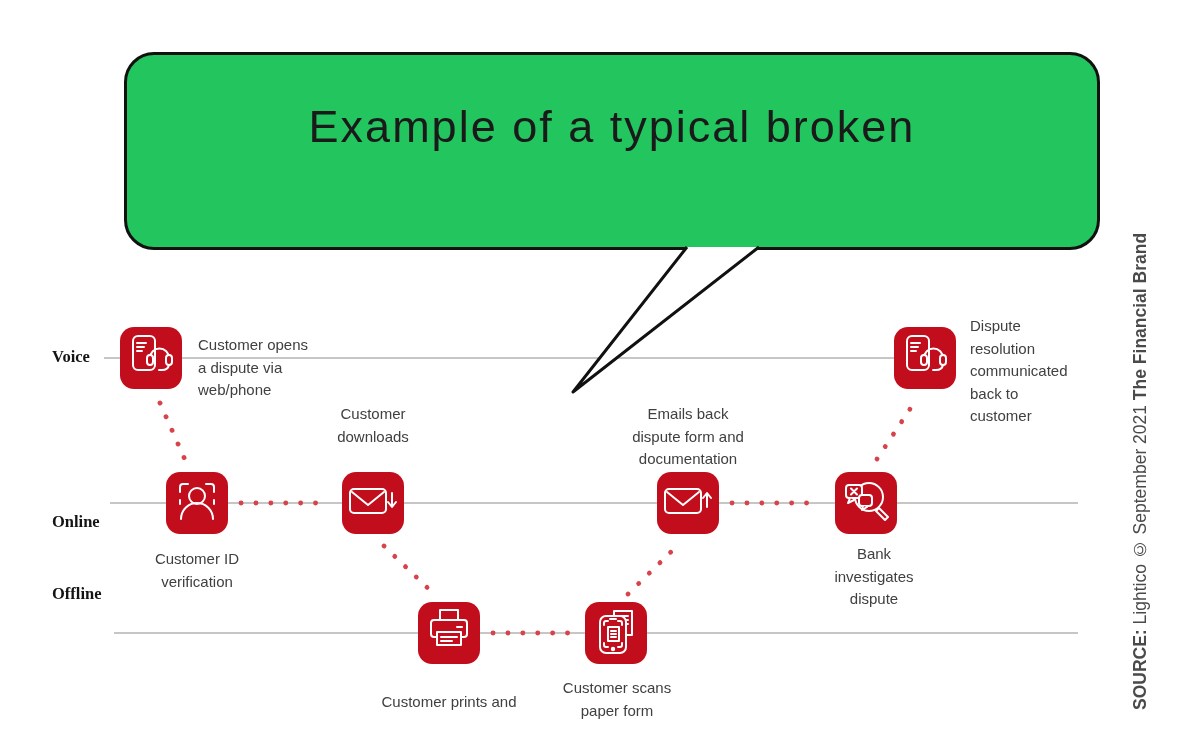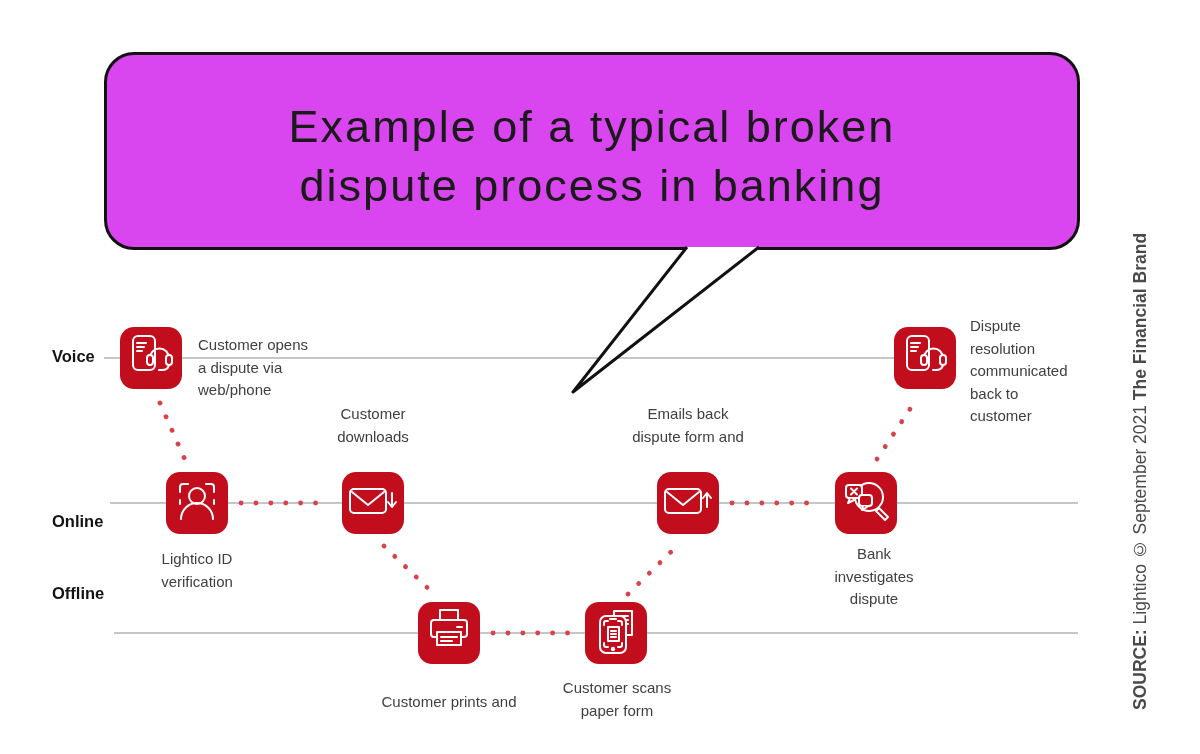--- a/index.html
+++ b/index.html
@@ -2,32 +2,32 @@
 <html><head>
 <meta charset="utf-8">
 <style>
   html,body{margin:0;padding:0;background:#ffffff;}
   #stage{
     position:relative;width:1200px;height:754px;background:#ffffff;overflow:hidden;
     font-family:"Liberation Sans", sans-serif;
   }
   
   .bubble{
-    position:absolute;left:104px;top:52px;width:976px;height:198px;box-sizing:border-box;
-    background:#d946ef;border:3px solid #111111;border-radius:30px;z-index:5;
+    position:absolute;left:124px;top:52px;width:976px;height:198px;box-sizing:border-box;
+    background:#22c55e;border:3px solid #111111;border-radius:30px;z-index:5;
   }
   .bubble-title{
     margin-top:42px;text-align:center;color:#1a1a1a;font-size:45px;line-height:59px;
     font-weight:400;letter-spacing:2px;
   }
   #tail-svg{position:absolute;left:0;top:0;z-index:6;pointer-events:none;}
   
   #diagram-svg{position:absolute;left:0;top:0;z-index:1;}
   .lane-label{
-    position:absolute;font-weight:bold;font-size:16.5px;color:#141414;z-index:3;
+    position:absolute;font-weight:bold;font-size:16.5px;color:#141414;z-index:3;font-family:Liberation Serif, serif;
   }
   .node-icon{
     position:absolute;width:62px;height:62px;border-radius:14px;z-index:4;
   }
   .node-icon svg{display:block;width:62px;height:62px;}
   .node-caption{
     position:absolute;font-size:15px;line-height:22.5px;color:#404040;z-index:3;white-space:nowrap;
   }
   .node-caption.center{text-align:center;}
   
@@ -52,21 +52,20 @@
       <line x1="384" y1="546" x2="436" y2="596" stroke="#d8434b" stroke-width="4.8" stroke-linecap="round" stroke-dasharray="0.1 14.8"></line>
       <line x1="493" y1="633" x2="570" y2="633" stroke="#d8434b" stroke-width="4.8" stroke-linecap="round" stroke-dasharray="0.1 14.8"></line>
       <line x1="628" y1="594" x2="676" y2="547" stroke="#d8434b" stroke-width="4.8" stroke-linecap="round" stroke-dasharray="0.1 14.8"></line>
       <line x1="732" y1="503" x2="820" y2="503" stroke="#d8434b" stroke-width="4.8" stroke-linecap="round" stroke-dasharray="0.1 14.8"></line>
       <line x1="877" y1="459" x2="914" y2="403" stroke="#d8434b" stroke-width="4.8" stroke-linecap="round" stroke-dasharray="0.1 14.8"></line>
     </svg>
 
   <div class="bubble">
     <div class="bubble-title">
       <div>Example of a typical broken</div>
-      <div>dispute process in banking</div>
     </div>
   </div>
 
   <svg id="tail-svg" width="1200" height="754">
     <path d="M687,247 L573,392 L759,247" fill="#ffffff" stroke="#111111" stroke-width="3" stroke-linejoin="round"></path>
   </svg>
 
   <div class="source-vertical">
     <span class="b">SOURCE:</span><span> Lightico © September 2021 </span><span class="b">The Financial Brand</span>
   </div>
@@ -96,21 +95,21 @@
         <g fill="none" stroke="#ffffff" stroke-width="2" stroke-linecap="round" stroke-linejoin="round">
           <path d="M22,12 h-5 a3,3 0 0 0 -3,3 v5"></path>
           <path d="M40,12 h5 a3,3 0 0 1 3,3 v5"></path>
           <path d="M14,28 v4 M48,28 v4"></path>
           <circle cx="31" cy="24" r="8"></circle>
           <path d="M15,47 a16,16 0 0 1 32,0"></path>
         </g>
       </svg>
     </div>
     <div class="node-caption center" style="left: 87px; width: 220px; top: 548px;">
-      <div>Lightico ID</div>
+      <div>Customer ID</div>
       <div>verification</div>
     </div>
     <div class="node-icon" style="left: 342px; top: 472px; background: rgb(194, 13, 28);">
       <svg viewBox="0 0 62 62">
         <g fill="none" stroke="#ffffff" stroke-width="2" stroke-linecap="round" stroke-linejoin="round">
           <rect x="8" y="17" width="36" height="24" rx="4"></rect>
           <path d="M10,20 L26,33 L42,20"></path>
           <path d="M50,21 v13 M46,30 l4,5 l4,-5"></path>
         </g>
       </svg>
@@ -156,20 +155,21 @@
         <g fill="none" stroke="#ffffff" stroke-width="2" stroke-linecap="round" stroke-linejoin="round">
           <rect x="8" y="17" width="36" height="24" rx="4"></rect>
           <path d="M10,20 L26,33 L42,20"></path>
           <path d="M50,35 v-13 M46,26 l4,-5 l4,5"></path>
         </g>
       </svg>
     </div>
     <div class="node-caption center" style="left: 578px; width: 220px; top: 403px;">
       <div>Emails back</div>
       <div>dispute form and</div>
+      <div>documentation</div>
     </div>
     <div class="node-icon" style="left: 835px; top: 472px; background: rgb(194, 13, 28);">
       <svg viewBox="0 0 62 62">
         <g fill="none" stroke="#ffffff" stroke-width="2" stroke-linecap="round" stroke-linejoin="round">
           <circle cx="34" cy="25" r="14"></circle>
           <path d="M44,36 l9,9 l-3,3 l-9,-9 z"></path>
           <rect x="11" y="13" width="16" height="13" rx="3" fill="#c20d1c"></rect>
           <path d="M15,26 l-2,5 l6,-3" fill="#c20d1c"></path>
           <path d="M16,16.5 l6,6 M22,16.5 l-6,6"></path>
           <rect x="24" y="23" width="13" height="11" rx="3" fill="#c20d1c"></rect>

